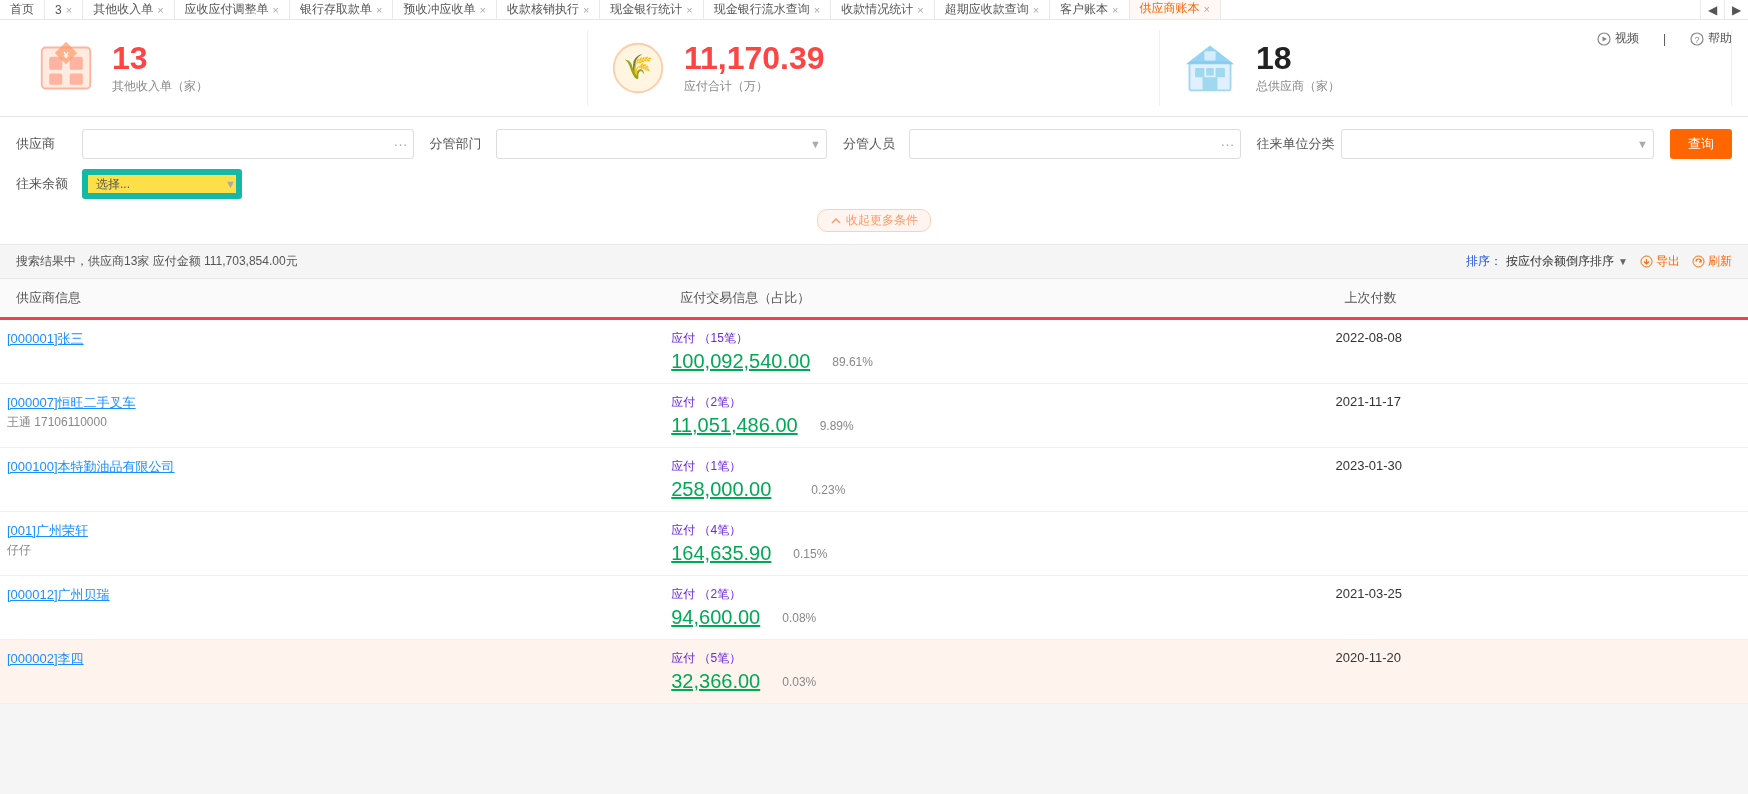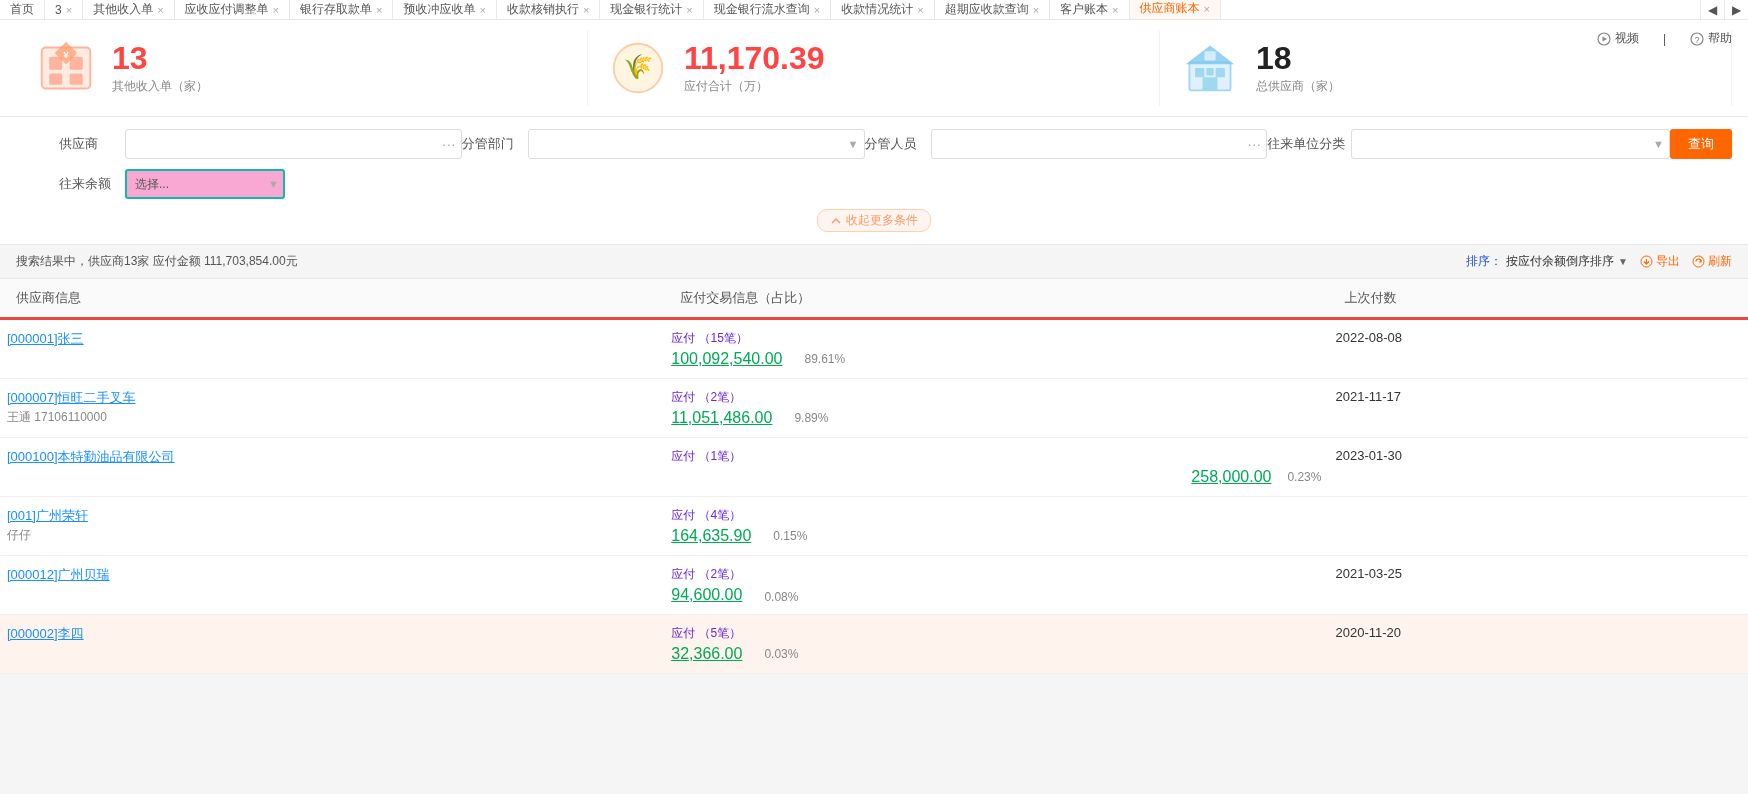--- a/index.html
+++ b/index.html
@@ -77,22 +77,22 @@
 
     
     .filter-area {
       background: #fff;
       padding: 12px 16px;
       border-bottom: 1px solid #e8e8e8;
     }
     .filter-row {
       display: flex;
       align-items: center;
+      gap: 16px;
       margin-bottom: 10px;
-      margin-left: 43px;
     }
     .filter-row:last-child { margin-bottom: 0; }
     .filter-item {
       display: flex;
       align-items: center;
       gap: 6px;
       flex: 1;
     }
     .filter-label { font-size: 13px; color: #555; white-space: nowrap; min-width: 60px; }
     .filter-input-wrap {
@@ -174,28 +174,28 @@
     }
     .balance-select-wrap {
       width: 160px;
       position: relative;
       display: flex;
       align-items: center;
     }
     .balance-select-wrap select {
       width: 100%;
       height: 30px;
-      border: 2px solid #14b8a6;
+      border: 6px solid #14b8a6;
       border-radius: 3px;
       padding: 0 24px 0 8px;
       font-size: 12px;
       color: #555;
       outline: none;
       appearance: none;
-      background: #f9a8d4;
+      background: #fde047;
       cursor: pointer;
     }
 
     
     .result-bar {
       background: #f5f5f5;
       padding: 8px 16px;
       display: flex;
       align-items: center;
       justify-content: space-between;
@@ -254,21 +254,21 @@
     .data-table tbody tr.highlighted { background: #fff3ee; }
     .data-table tbody td {
       padding: 10px 7px;
       font-size: 13px;
       color: #333;
       vertical-align: top;
     }
     .supplier-link { color: #1890ff; text-decoration: underline; cursor: pointer; font-size: 13px; }
     .supplier-sub { color: #888; font-size: 12px; margin-top: 2px; }
     .payable-count { color: #6d28d9; font-size: 12px; margin-bottom: 3px; }
-    .payable-amount { color: #00aa55; font-size: 16px; font-weight: 500; text-decoration: underline; cursor: pointer; }
+    .payable-amount { color: #00aa55; font-size: 20px; font-weight: 500; text-decoration: underline; cursor: pointer; }
     .payable-pct { color: #888; font-size: 12px; margin-left: 12px; }
     .date-text { color: #555; font-size: 13px; }
     .col-supplier { width: 38%; }
     .col-payable { width: 38%; }
     .col-lastpay { width: 24%; }
 
     
     ::-webkit-scrollbar { width: 6px; height: 6px; }
     ::-webkit-scrollbar-track { background: #f1f1f1; }
     ::-webkit-scrollbar-thumb { background: #ccc; border-radius: 3px; }
@@ -528,21 +528,21 @@
               <a href="#" class="payable-amount">11,051,486.00</a>
               <span class="payable-pct">9.89%</span>
             </div>
           </td>
           <td class="col-lastpay date-text">2021-11-17</td>
         </tr>
         <tr>
           <td class="col-supplier"><a href="#" class="supplier-link">[000100]本特勤油品有限公司</a></td>
           <td class="col-payable">
             <div class="payable-count">应付 （1笔）</div>
-            <div style="display: flex; align-items: center; gap: 4px; justify-content: flex-end;">
+            <div style="display: flex; align-items: center; gap: 28px;">
               <a href="#" class="payable-amount">258,000.00</a>
               <span class="payable-pct">0.23%</span>
             </div>
           </td>
           <td class="col-lastpay date-text">2023-01-30</td>
         </tr>
         <tr>
           <td class="col-supplier"><a href="#" class="supplier-link">[001]广州荣轩</a><div class="supplier-sub">仔仔</div></td>
           <td class="col-payable">
             <div class="payable-count">应付 （4笔）</div>
@@ -550,21 +550,21 @@
               <a href="#" class="payable-amount">164,635.90</a>
               <span class="payable-pct">0.15%</span>
             </div>
           </td>
           <td class="col-lastpay"></td>
         </tr>
         <tr>
           <td class="col-supplier"><a href="#" class="supplier-link">[000012]广州贝瑞</a></td>
           <td class="col-payable">
             <div class="payable-count">应付 （2笔）</div>
-            <div style="display: flex; align-items: flex-end; gap: 10px;">
+            <div style="display: flex; align-items: center; gap: 10px;">
               <a href="#" class="payable-amount">94,600.00</a>
               <span class="payable-pct">0.08%</span>
             </div>
           </td>
           <td class="col-lastpay date-text">2021-03-25</td>
         </tr>
         <tr class="highlighted">
           <td class="col-supplier"><a href="#" class="supplier-link">[000002]李四</a></td>
           <td class="col-payable">
             <div class="payable-count">应付 （5笔）</div>

